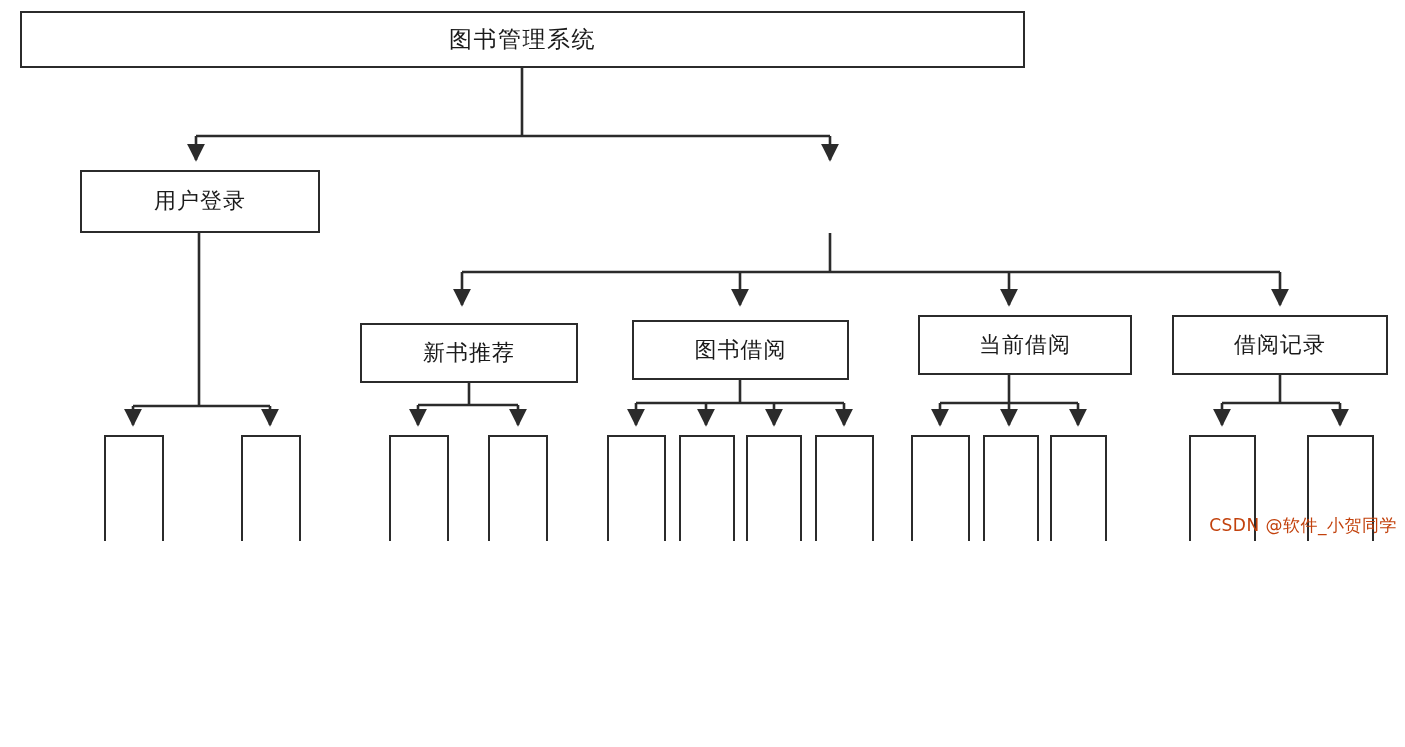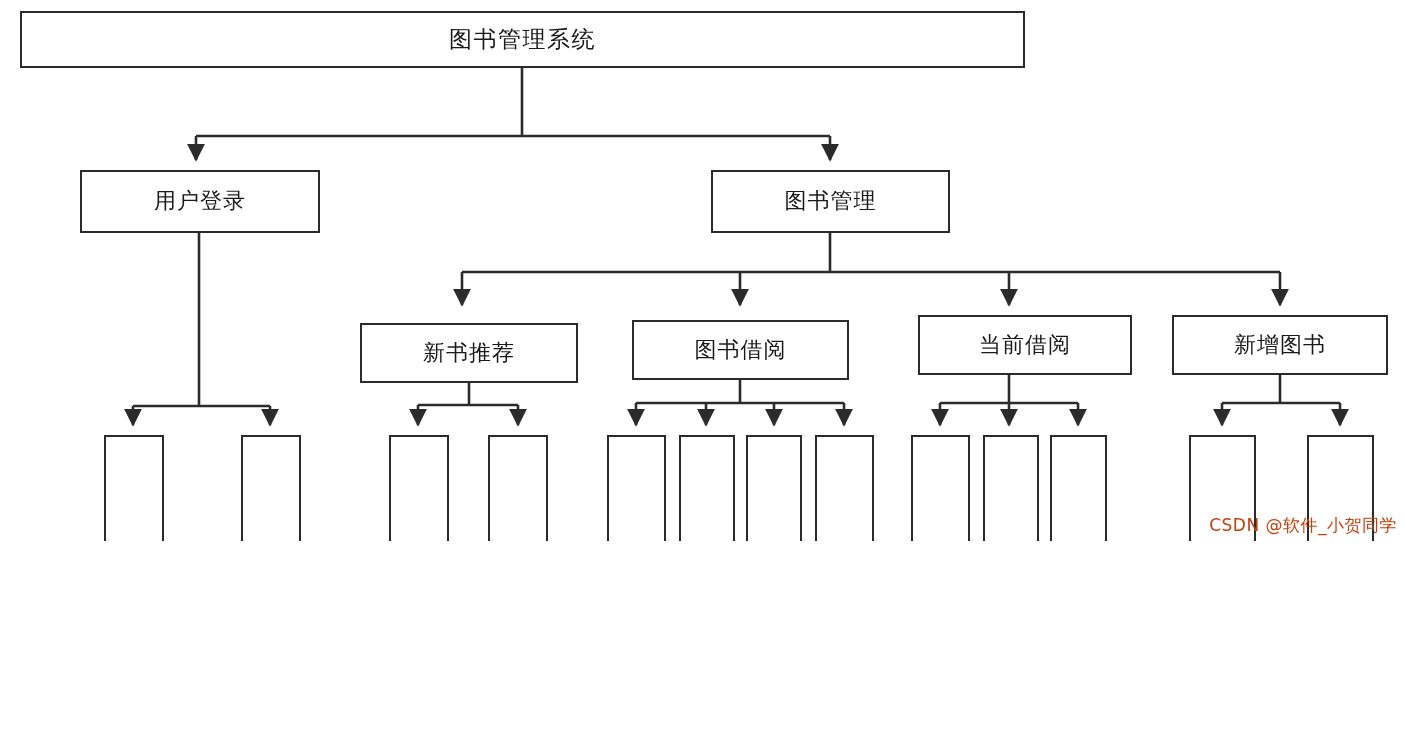--- a/index.html
+++ b/index.html
@@ -137,38 +137,35 @@
   </svg>
 
   <div class="node h root" style="left:20px; top:11px; width:1005px; height:57px;">
     <span class="label">图书管理系统</span>
   </div>
 
   <div class="node h" style="left:80px; top:170px; width:240px; height:63px;">
     <span class="label">用户登录</span>
   </div>
 
-  <div class="node h" style="left:711px; top:170px; width:239px; height:63px;">
-    <span class="label">图书管理</span>
-  </div>
 
   <div class="node h" style="left:360px; top:315px; width:218px; height:60px;margin-top:8px;">
     <span class="label">新书推荐</span>
   </div>
 
   <div class="node h" style="left:632px; top:320px; width:217px; height:60px;">
     <span class="label">图书借阅</span>
   </div>
 
   <div class="node h" style="left:902px; top:315px; width:214px; height:60px;margin-left:16px;">
     <span class="label">当前借阅</span>
   </div>
 
   <div class="node h" style="left:1172px; top:315px; width:216px; height:60px;">
-    <span class="label">新增图书</span>
+    <span class="label">借阅记录</span>
   </div>
 
   <div class="node v" style="left:104px; top:435px; width:60px; height:298px;">
     <span class="label">用户登录</span>
   </div>
 
   <div class="node v" style="left:241px; top:435px; width:60px; height:298px;">
     <span class="label">注销登录</span>
   </div>
 

